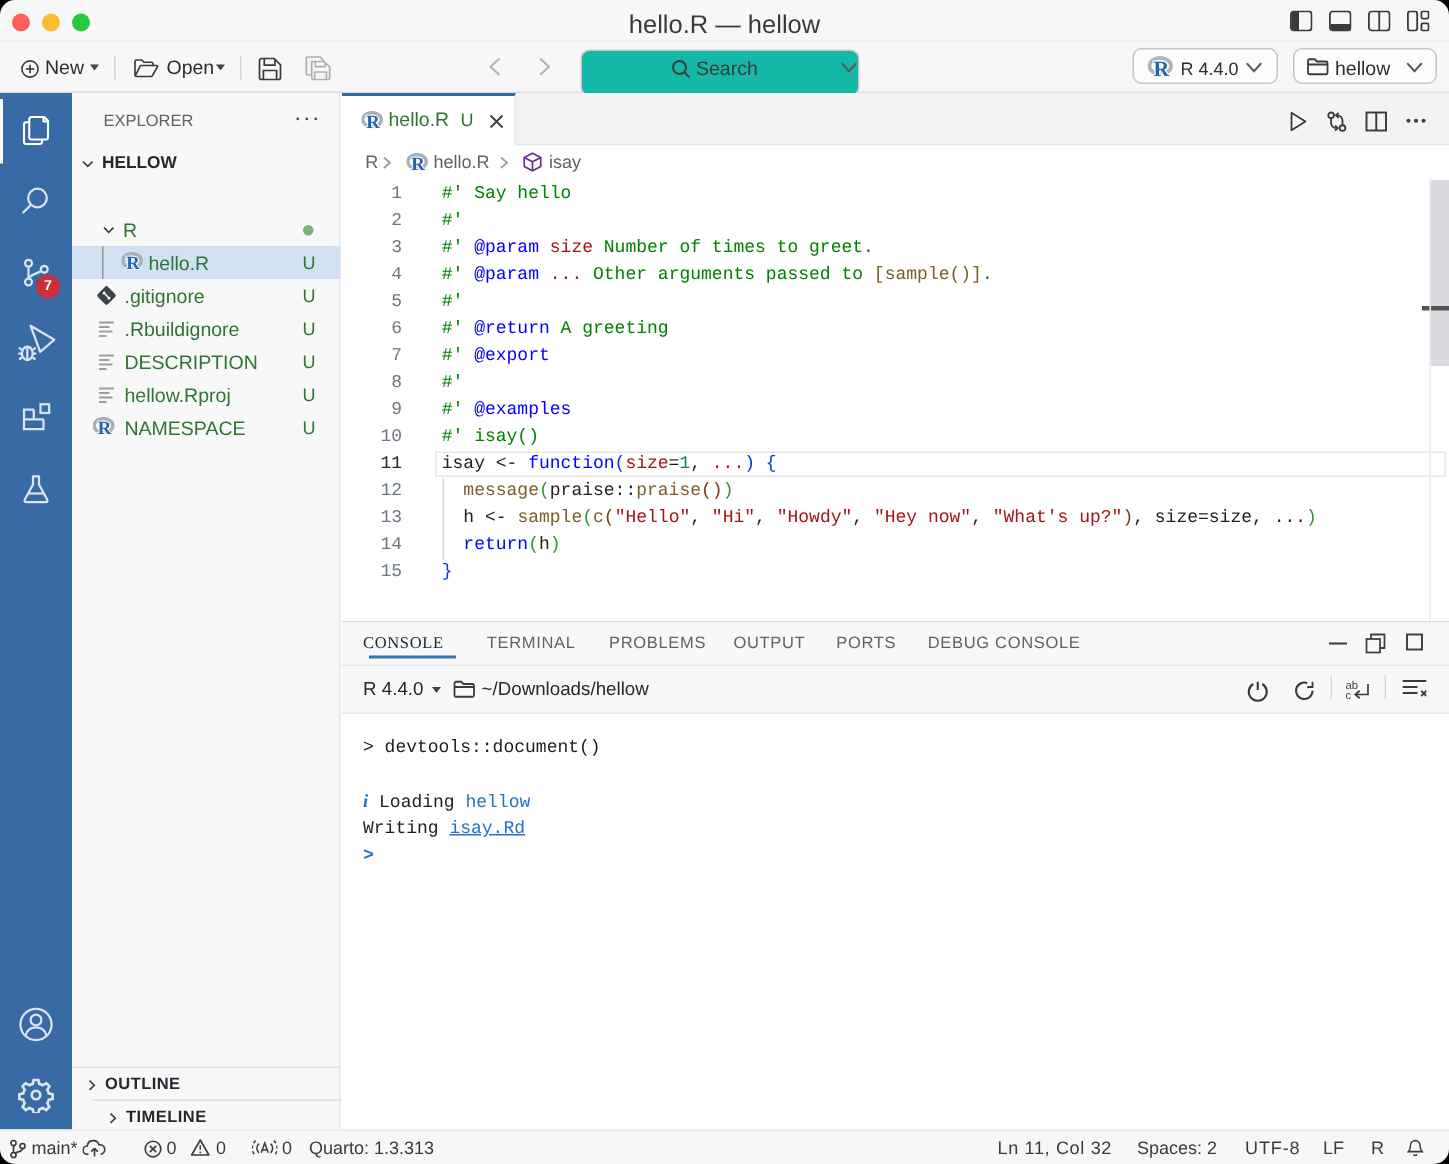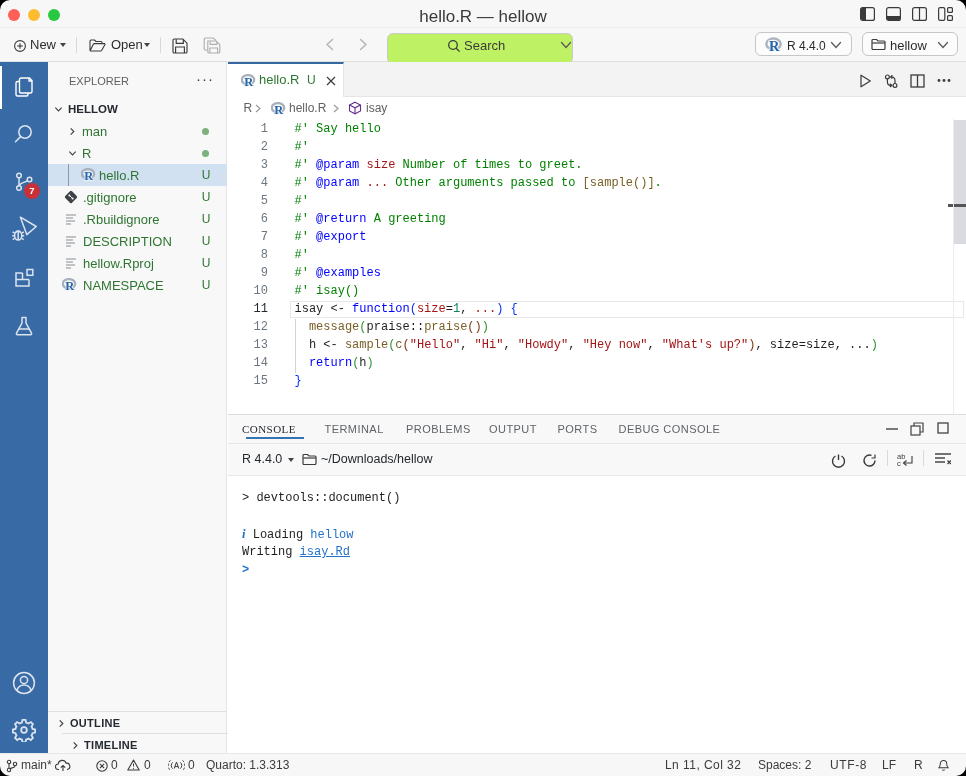--- a/index.html
+++ b/index.html
@@ -11,21 +11,21 @@
 
 #titlebar { left:0; top:0; width:966px; height:28px; background:#f7f7f7; border-bottom:1px solid #ececec; }
 .tl { position:absolute; top:9px; width:12px; height:12px; border-radius:50%; }
 #title-text { position:absolute; top:7px; left:0; width:966px; text-align:center; font-size:17px; color:#3a3a3a; }
 
 
 #toolbar { left:0; top:28px; width:966px; height:34px; background:#f7f7f7; border-bottom:1px solid #e0e0e0; }
 .tbtext { position:absolute; font-size:13px; color:#2c2c2c; }
 .tbsep { position:absolute; width:1px; height:16px; top:9px; background:#d8d8d8; }
 .caret { position:absolute; width:0; height:0; border-left:3.5px solid transparent; border-right:3.5px solid transparent; border-top:4px solid #434343; }
-#searchbox { position:absolute; left:387px; top:5px; width:186px; height:31px; background:#bef264; border:1px solid #c9c9c9; border-radius:6px; }
+#searchbox { position:absolute; left:387px; top:5px; width:186px; height:31px; background:#14b8a6; border:1px solid #c9c9c9; border-radius:6px; }
 .pill { position:absolute; top:4px; height:24px; background:#fcfcfc; border:1px solid #c6c6c6; border-radius:6px; }
 
 
 #activitybar { left:0; top:62px; width:48px; height:691px; background:#386ba5; }
 .abicon { position:absolute; left:12px; width:24px; height:24px; }
 
 
 #sidebar { left:48px; top:62px; width:179px; height:691px; background:#f8f8f8; border-right:1px solid #e5e5e5; }
 .row { position:absolute; left:0; width:179px; height:22px; }
 .rowtext { position:absolute; top:4px; font-size:13px; color:#2f7532; }
@@ -226,27 +226,20 @@
   <div class="abs" style="left:21px; top:13px; font-size:11px; color:#616161;">EXPLORER</div>
   <div class="abs" style="left:148px; top:8px; font-size:15px; color:#3b3b3b; letter-spacing:1px;">···</div>
 
   <div class="row" style="top:36px;">
     <svg class="chev" style="left:6px;" width="10" height="10" viewBox="0 0 10 10">
         <path d="M1.5 3 L5 6.5 L8.5 3" fill="none" stroke="#424242" stroke-width="1.3"></path>
       </svg>
     <div class="abs" style="left:20px; top:4.5px; font-size:11.5px; font-weight:bold; color:#24292f;">HELLOW</div>
   </div>
 
-  <div class="row" style="top:58px;">
-    <svg class="chev" style="left:20px;" width="10" height="10" viewBox="0 0 10 10">
-        <path d="M3 1.5 L6.5 5 L3 8.5" fill="none" stroke="#424242" stroke-width="1.3"></path>
-      </svg>
-    <div class="rowtext" style="left:34px;">man</div>
-    <div class="gdot"></div>
-  </div>
 
   <div class="row" style="top:80px;">
     <svg class="chev" style="left:20px;" width="10" height="10" viewBox="0 0 10 10">
         <path d="M1.5 3 L5 6.5 L8.5 3" fill="none" stroke="#424242" stroke-width="1.3"></path>
       </svg>
     <div class="rowtext" style="left:34px;">R</div>
     <div class="gdot"></div>
   </div>
 
   <div class="row" style="top:102px; background:#d1e1f2;">

